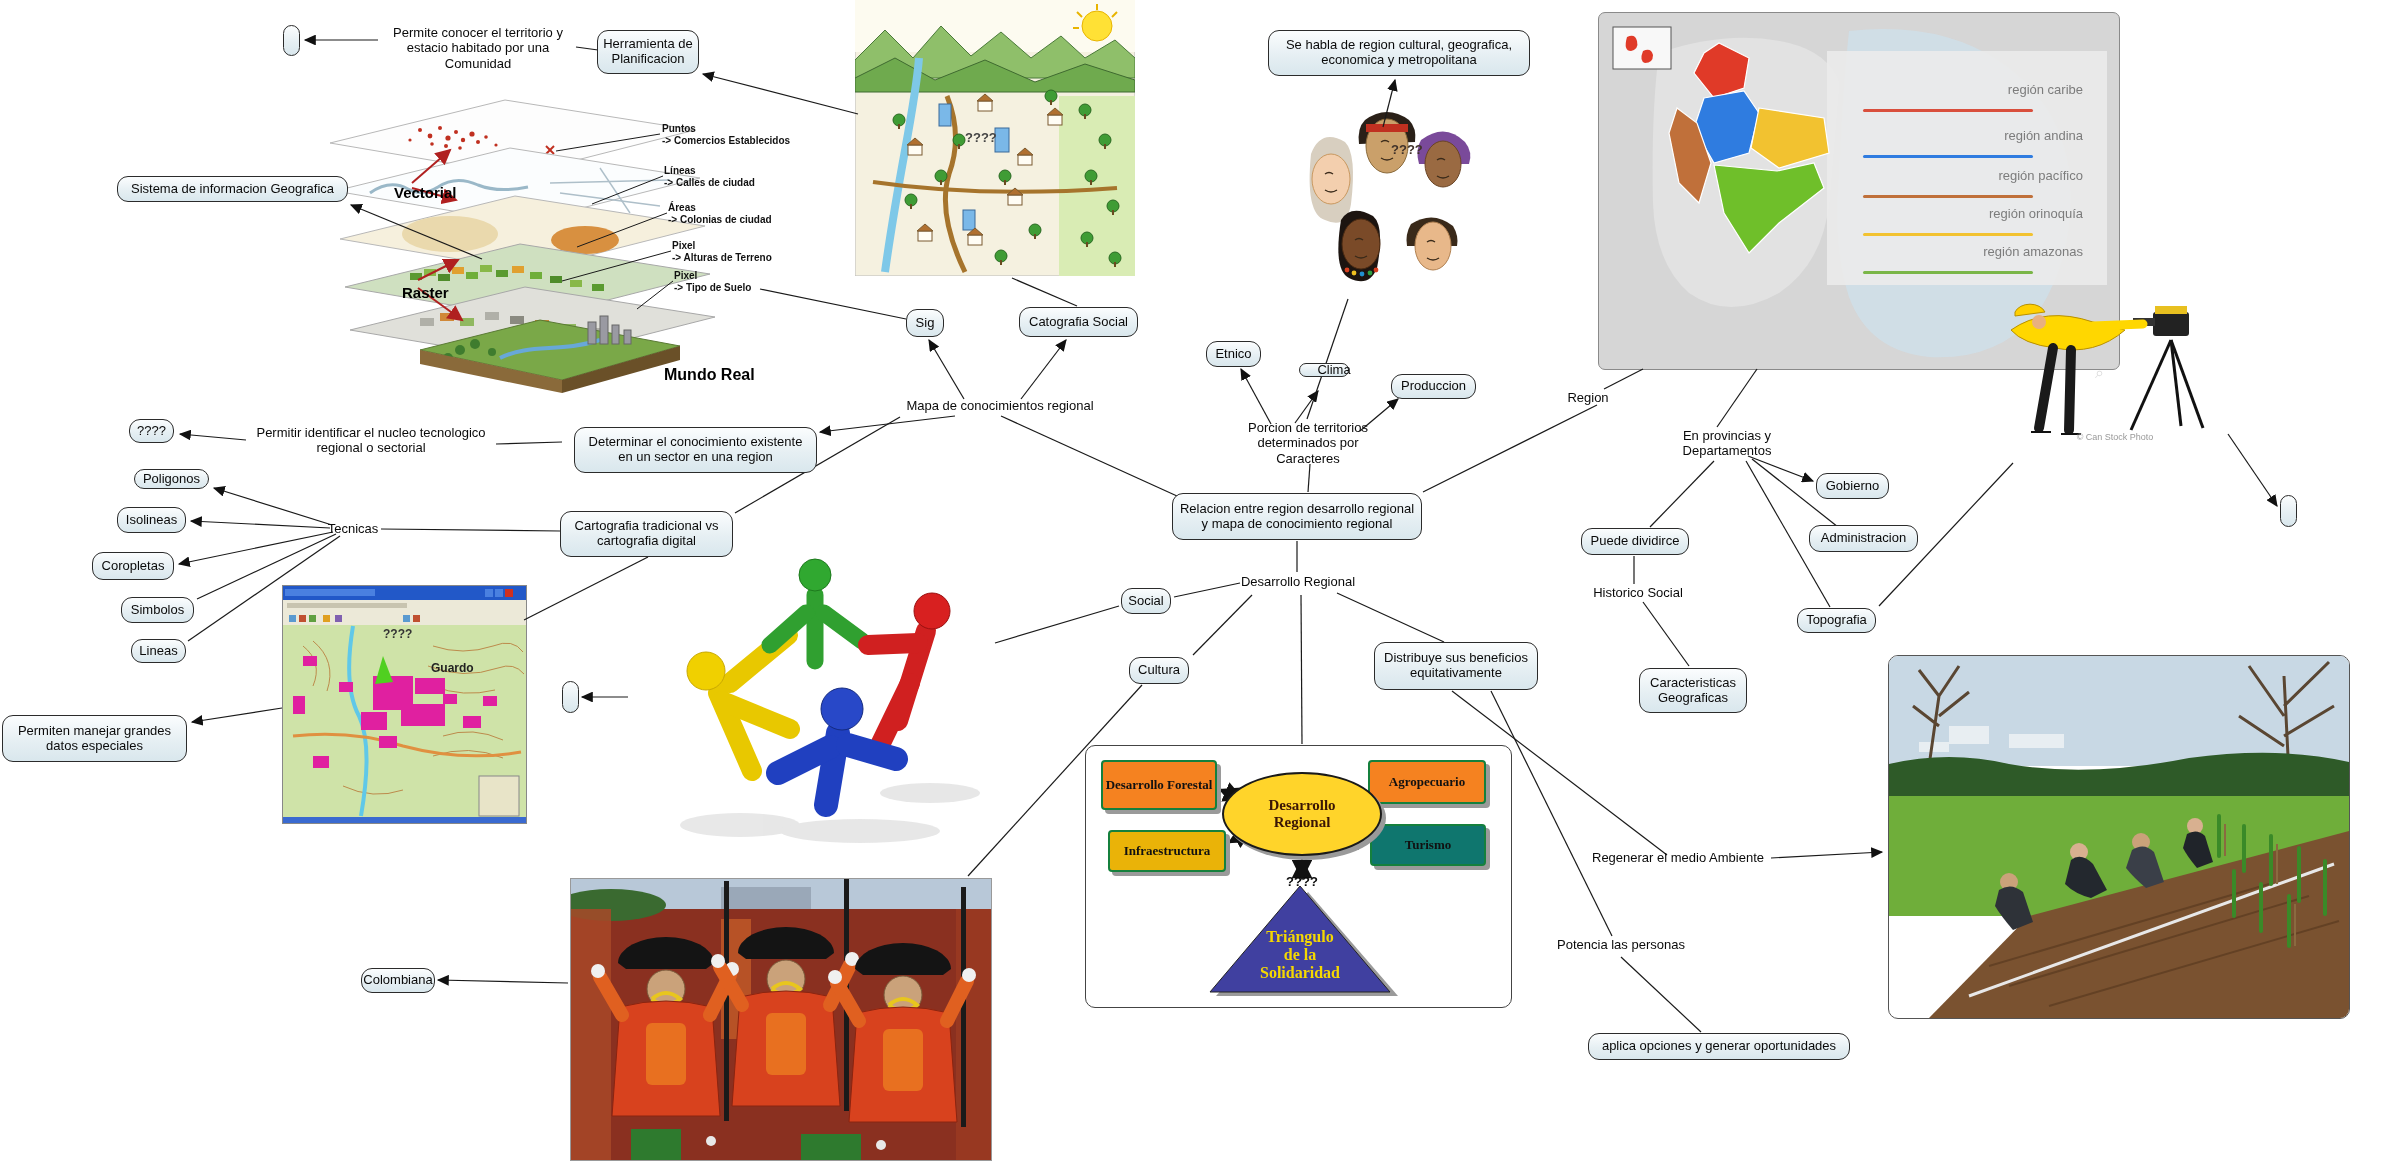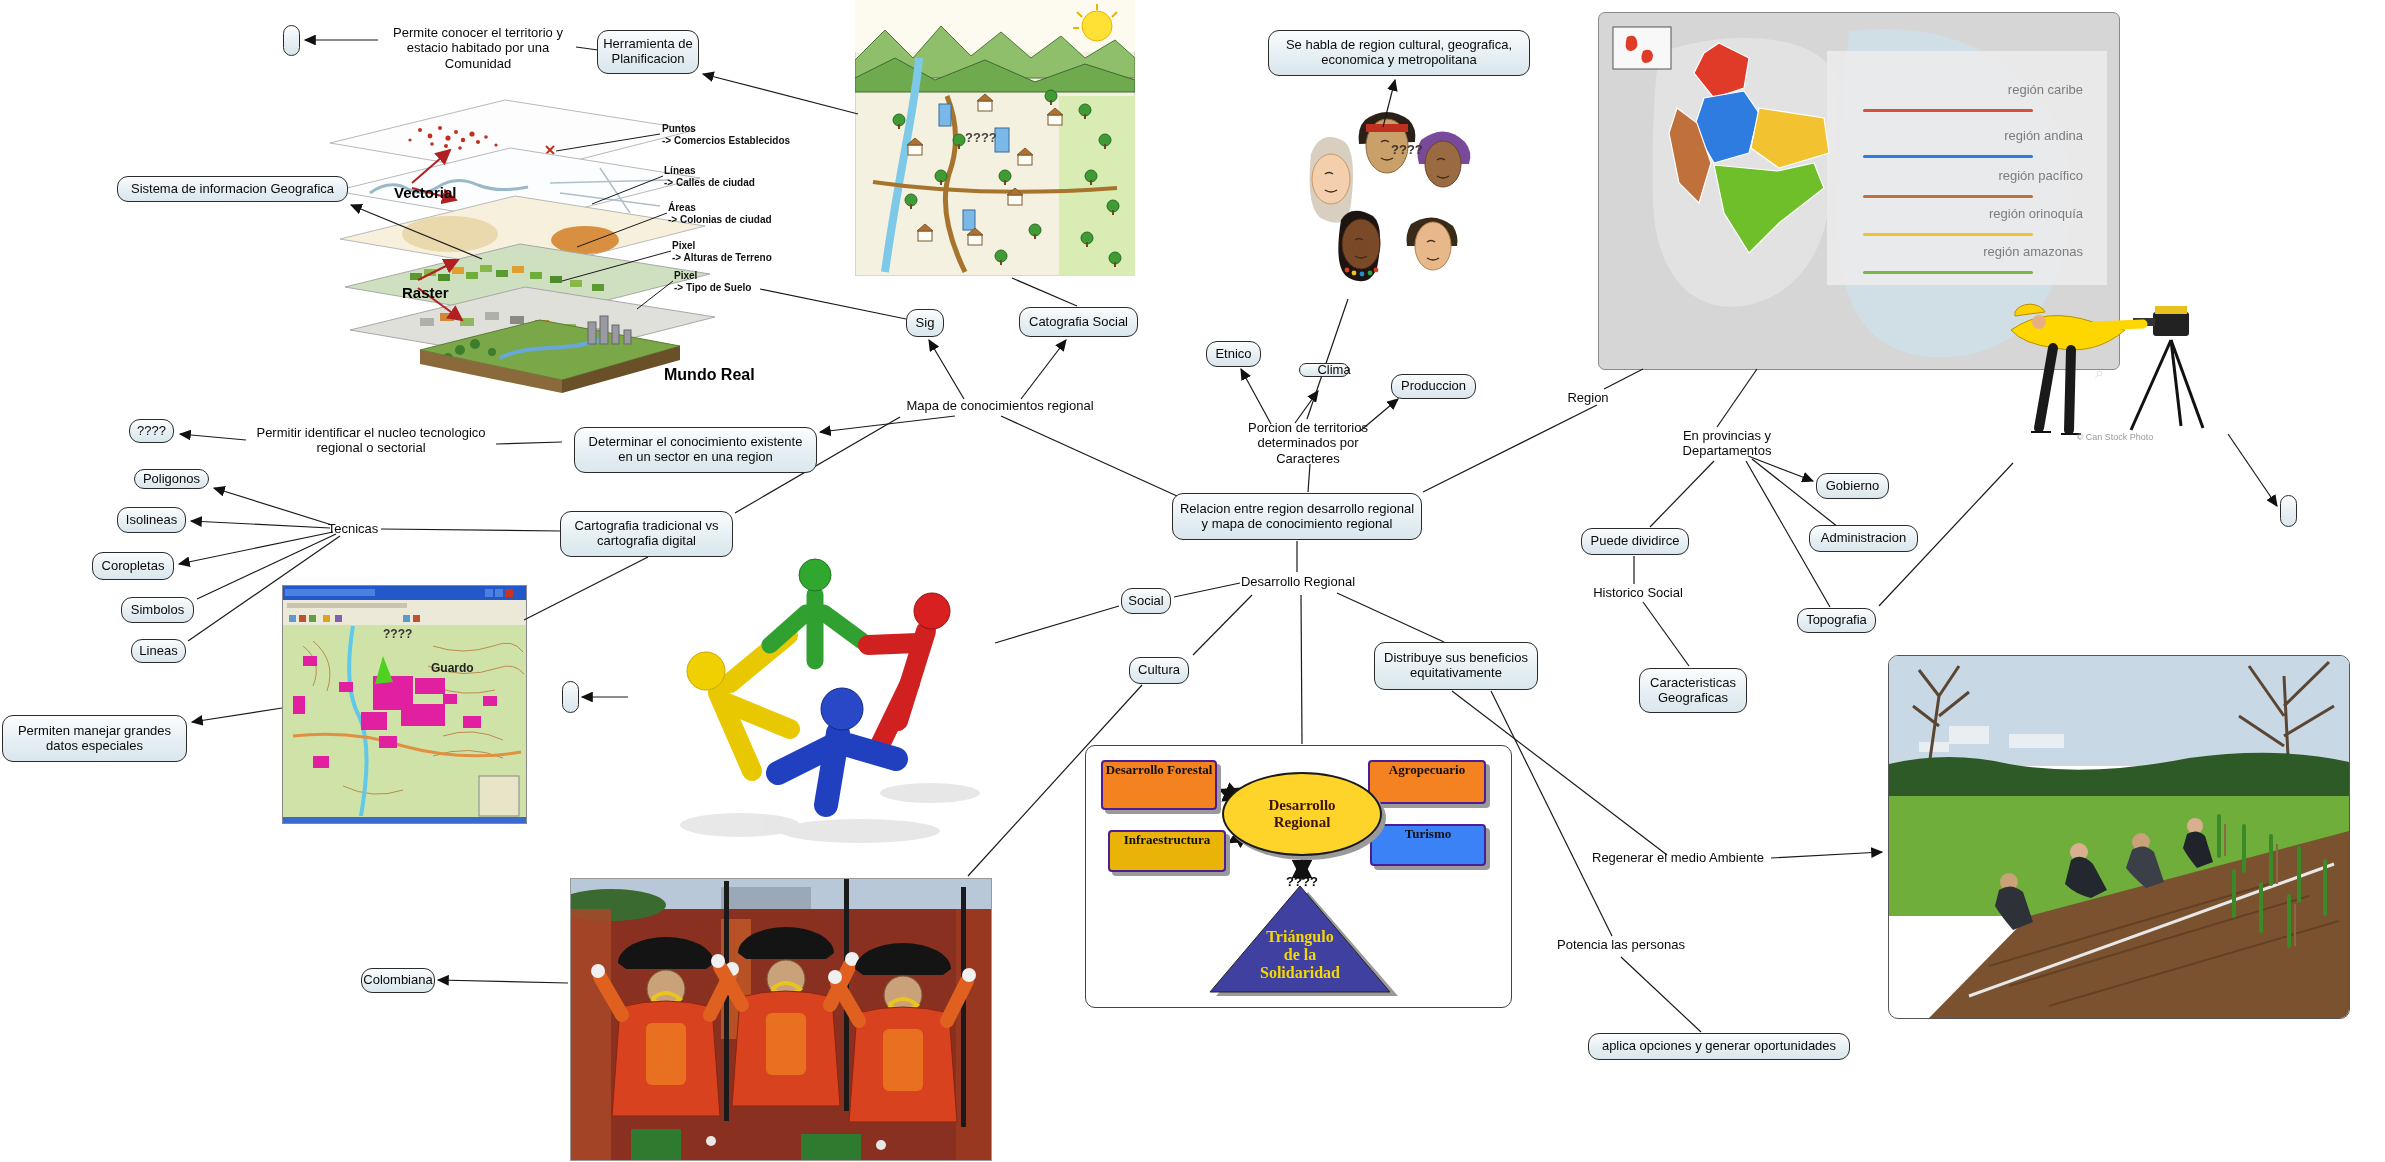--- a/index.html
+++ b/index.html
@@ -11,22 +11,22 @@
         color:#0a0a0a;padding:2px 5px;z-index:3;}
   .oval{border-radius:10px;padding:0;}
   .lbl{position:absolute;font:13px/1.18 "Liberation Sans",sans-serif;color:#0a0a0a;text-align:center;z-index:3;}
   .dlbl{position:absolute;font:bold 15px/1.1 "Liberation Sans",sans-serif;color:#000;z-index:3;white-space:nowrap;}
   .anno{position:absolute;font:bold 10px/1.15 "Liberation Sans",sans-serif;color:#111;z-index:3;white-space:nowrap;}
   .img{position:absolute;z-index:1;}
   #connectors{position:absolute;left:0;top:0;z-index:2;pointer-events:none;}
   .legend-row{position:absolute;width:245px;z-index:2;}
   .legend-text{display:block;text-align:right;font:13px/1.1 "Liberation Sans",sans-serif;color:#7c7c7c;}
   .legend-line{height:3px;width:170px;margin-left:25px;margin-top:12px;border-radius:2px;}
-  .tri-box{position:absolute;box-sizing:border-box;display:flex;justify-content:center;
-        text-align:center;border:2px solid #4c1d95;border-radius:4px;
+  .tri-box{position:absolute;box-sizing:border-box;display:flex;align-items:center;justify-content:center;
+        text-align:center;border:2px solid #15803d;border-radius:4px;
         font:bold 13px/1.2 "Liberation Serif",serif;color:#111;box-shadow:4px 4px 0 #9a9a9a;z-index:3;}
   .tri-ellipse{position:absolute;box-sizing:border-box;display:flex;align-items:center;justify-content:center;
         text-align:center;border:2px solid #1a1a1a;border-radius:50%;
         font:bold 15px/1.15 "Liberation Serif",serif;color:#3a1505;box-shadow:4px 4px 0 #9a9a9a;z-index:3;}
   .panel{position:absolute;box-sizing:border-box;background:#ffffff;border:1.5px solid #444;border-radius:10px;z-index:2;}
 </style>
 </head>
 <body>
 
 <div id="canvas">
@@ -545,21 +545,21 @@
     </svg>
     <div class="tri-box" style="left: 15px; top: 14px; width: 116px; height: 50px; background: rgb(245, 130, 32);">
         <span>Desarrollo Forestal</span>
       </div>
     <div class="tri-box" style="left: 282px; top: 14px; width: 118px; height: 44px; background: rgb(245, 130, 32);">
         <span>Agropecuario</span>
       </div>
     <div class="tri-box" style="left: 22px; top: 84px; width: 118px; height: 42px; background: #eab308;">
         <span>Infraestructura</span>
       </div>
-    <div class="tri-box" style="left: 284px; top: 78px; width: 116px; height: 42px; background: #3b82f6;">
+    <div class="tri-box" style="left: 284px; top: 78px; width: 116px; height: 42px; background: #0f766e;">
         <span>Turismo</span>
       </div>
     <div class="tri-ellipse" style="left: 136px; top: 26px; width: 160px; height: 84px; padding: 6px 24px; background: rgb(255, 212, 42);">
         <span>Desarrollo Regional</span>
       </div>
     <div class="lbl" style="left:194px;top:128px;width:44px;font-weight:bold;">????</div>
   </div>
 
   <div class="node oval" style="left:283px;top:25px;width:17px;height:31px;"></div>
   <div class="node oval" style="left:562px;top:681px;width:17px;height:32px;"></div>

